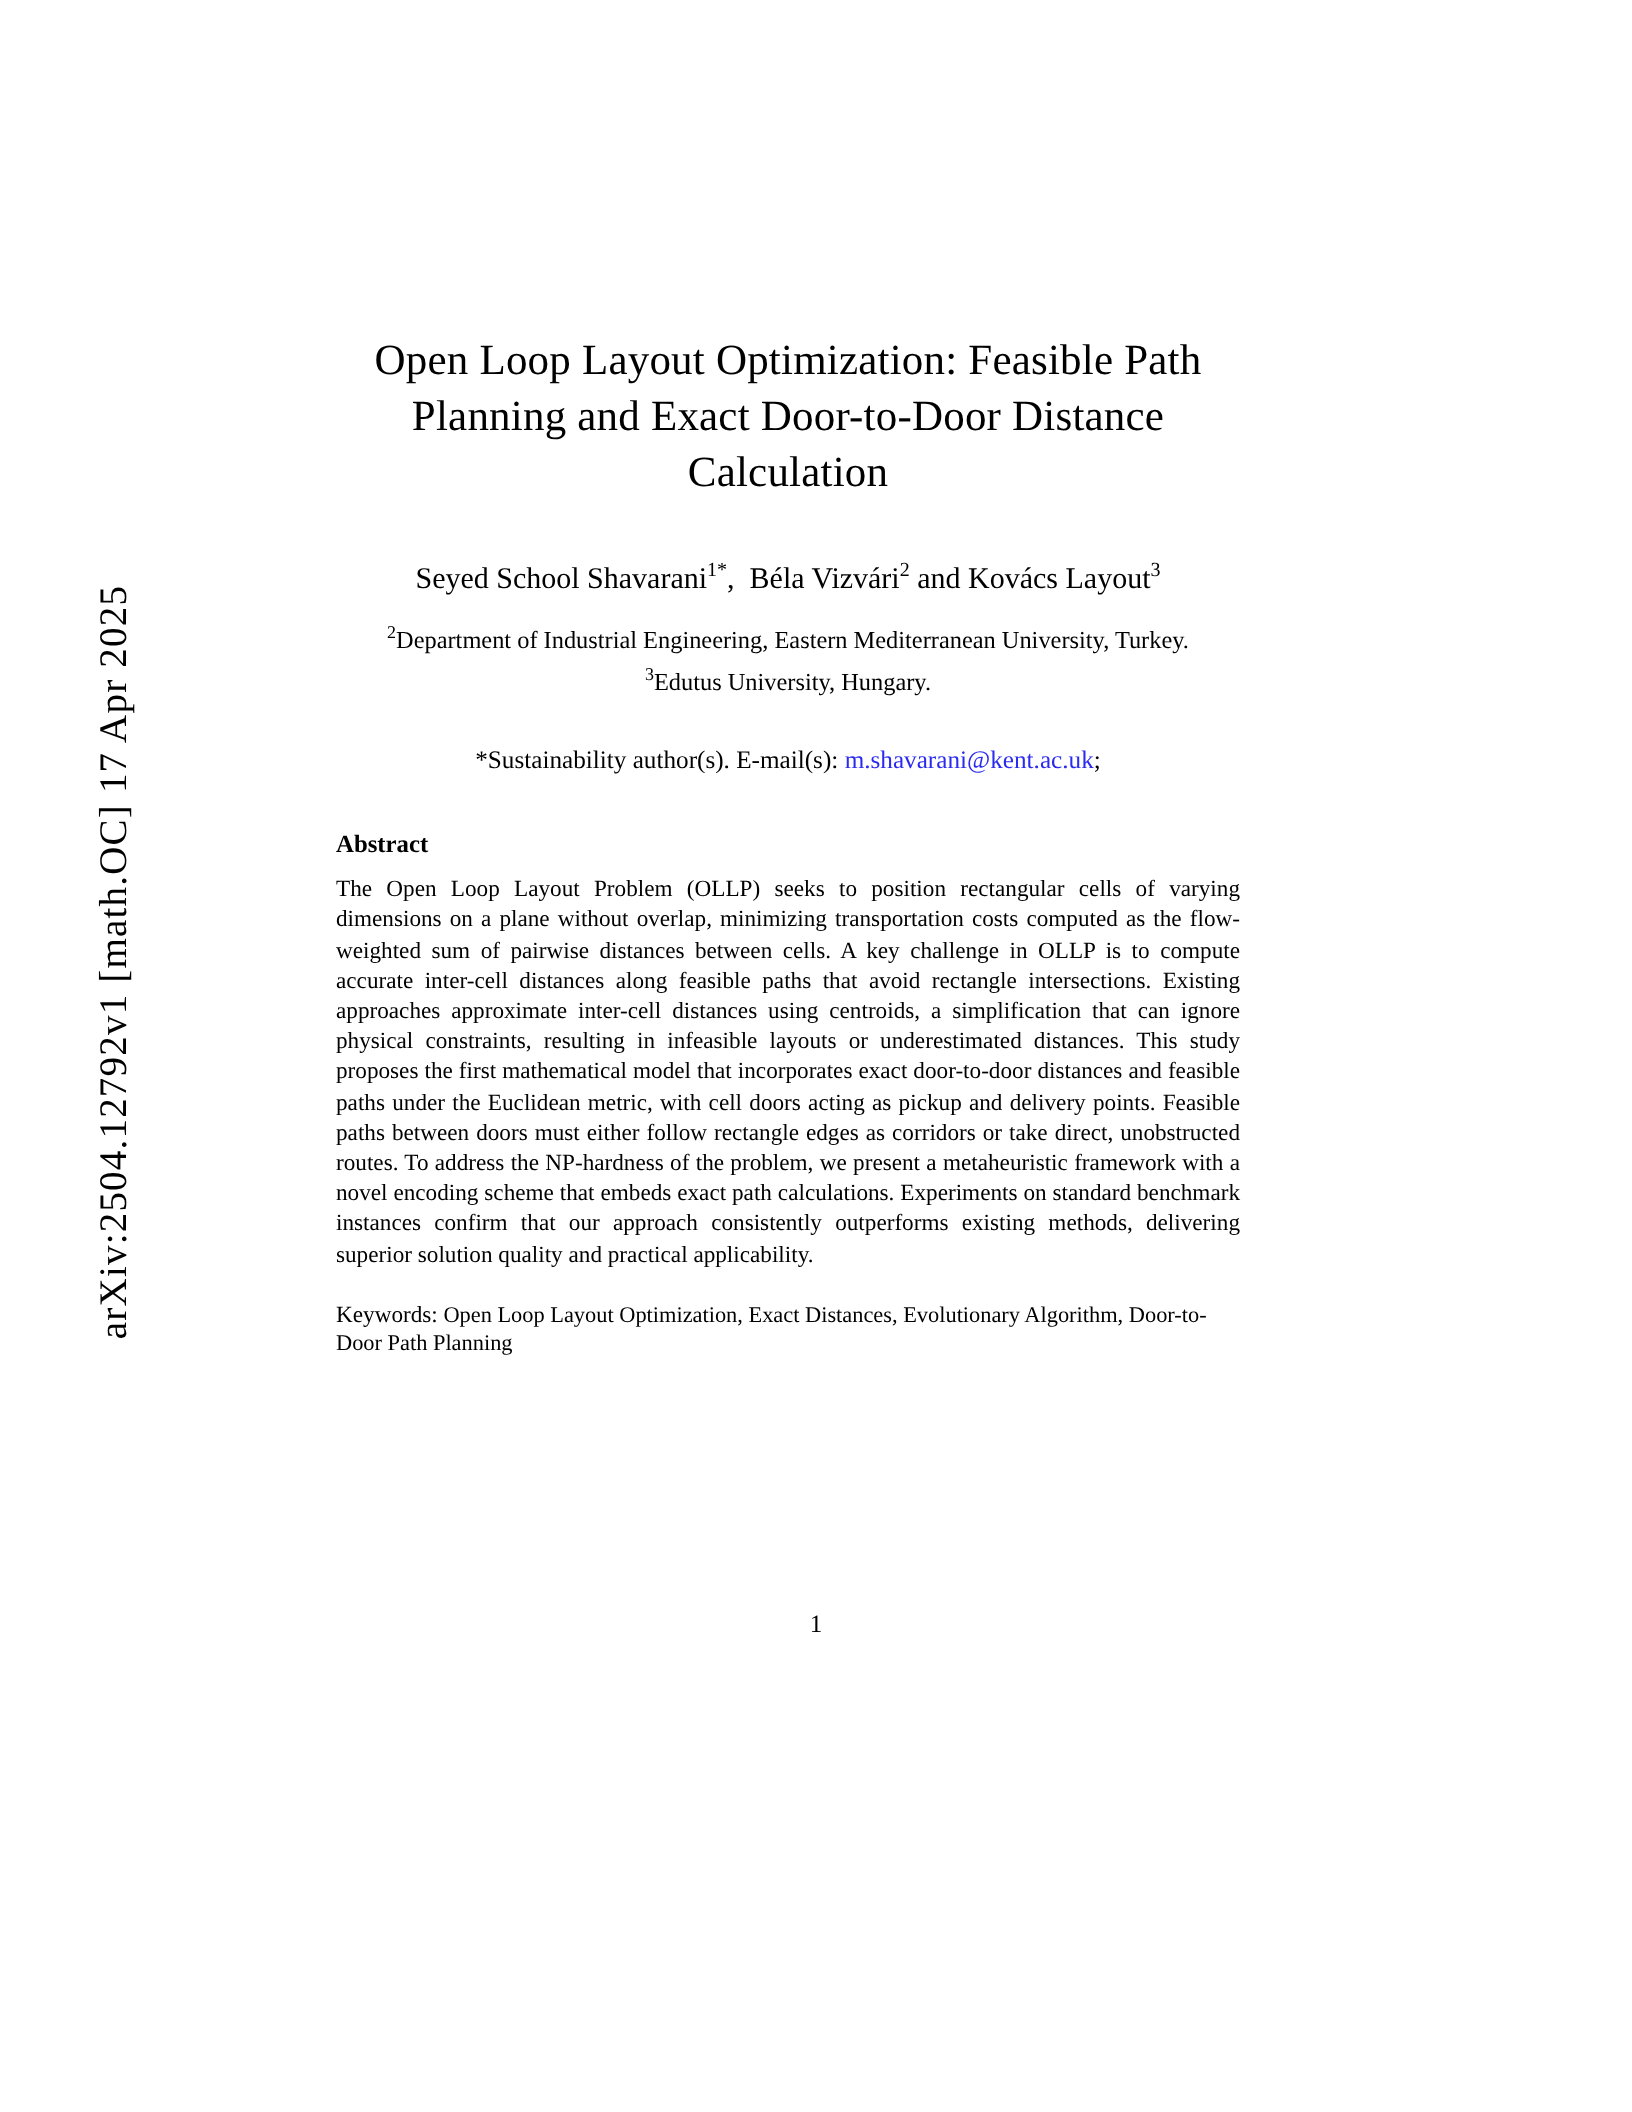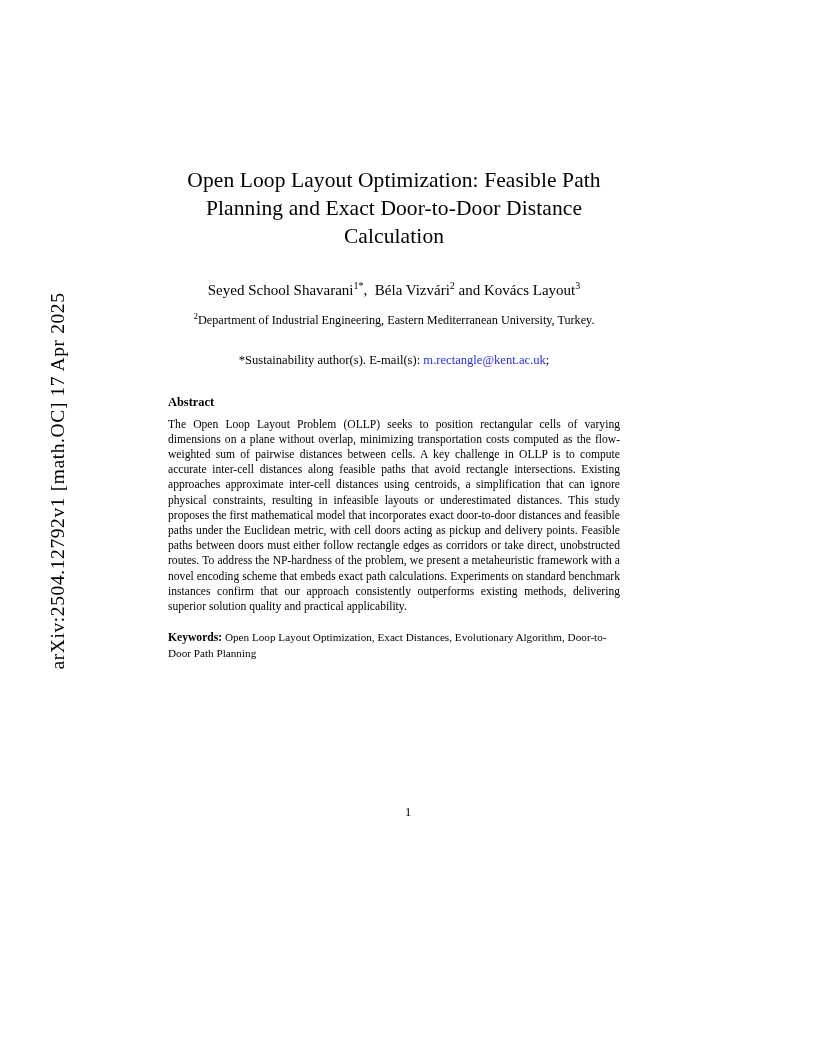--- a/index.html
+++ b/index.html
@@ -91,21 +91,21 @@
     text-align: justify;
     margin: 0 0 16px 0;
   }
 
   .keywords {
     font-size: 11.2px;
     line-height: 14.6px;
     text-align: left;
   }
   .keywords .kw-label {
-    font-weight: bold;
+    font-weight: normal;
     font-size: 11.6px;
   }
 
   .page-number {
     position: absolute;
     left: 0;
     top: 805px;
     width: 816px;
     text-align: center;
     font-size: 12.5px;
@@ -121,26 +121,27 @@
   <h1 class="title">Open Loop Layout Optimization: Feasible Path Planning and Exact Door-to-Door Distance Calculation</h1>
 
   <div class="authors">
     <span>Seyed School Shavarani</span><sup>1*</sup>,&nbsp;
     <span>Béla Vizvári</span><sup>2</sup> and
     <span>Kovács Layout</span><sup>3</sup>
   </div>
 
   <div class="affils">
     <div><sup>2</sup><span>Department of Industrial Engineering, Eastern Mediterranean University, Turkey.</span></div>
+    <div><sup>3</sup><span>Edutus University, Hungary.</span></div>
   </div>
 
   <div class="correspond">
     <div>
       <span>*Sustainability author(s). E-mail(s):</span>
-      <a href="#">m.rectangle@kent.ac.uk</a><span>;</span>
+      <a href="#">m.shavarani@kent.ac.uk</a><span>;</span>
     </div>
   </div>
 
   <div class="abstract-heading">Abstract</div>
   <div class="abstract-body">The Open Loop Layout Problem (OLLP) seeks to position rectangular cells of varying dimensions on a plane without overlap, minimizing transportation costs computed as the flow-weighted sum of pairwise distances between cells. A key challenge in OLLP is to compute accurate inter-cell distances along feasible paths that avoid rectangle intersections. Existing approaches approximate inter-cell distances using centroids, a simplification that can ignore physical constraints, resulting in infeasible layouts or underestimated distances. This study proposes the first mathematical model that incorporates exact door-to-door distances and feasible paths under the Euclidean metric, with cell doors acting as pickup and delivery points. Feasible paths between doors must either follow rectangle edges as corridors or take direct, unobstructed routes. To address the NP-hardness of the problem, we present a metaheuristic framework with a novel encoding scheme that embeds exact path calculations. Experiments on standard benchmark instances confirm that our approach consistently outperforms existing methods, delivering superior solution quality and practical applicability.</div>
 
   <div class="keywords">
     <span class="kw-label">Keywords:</span>
     <span>Open Loop Layout Optimization, Exact Distances, Evolutionary Algorithm, Door-to-Door Path Planning</span>
   </div>

